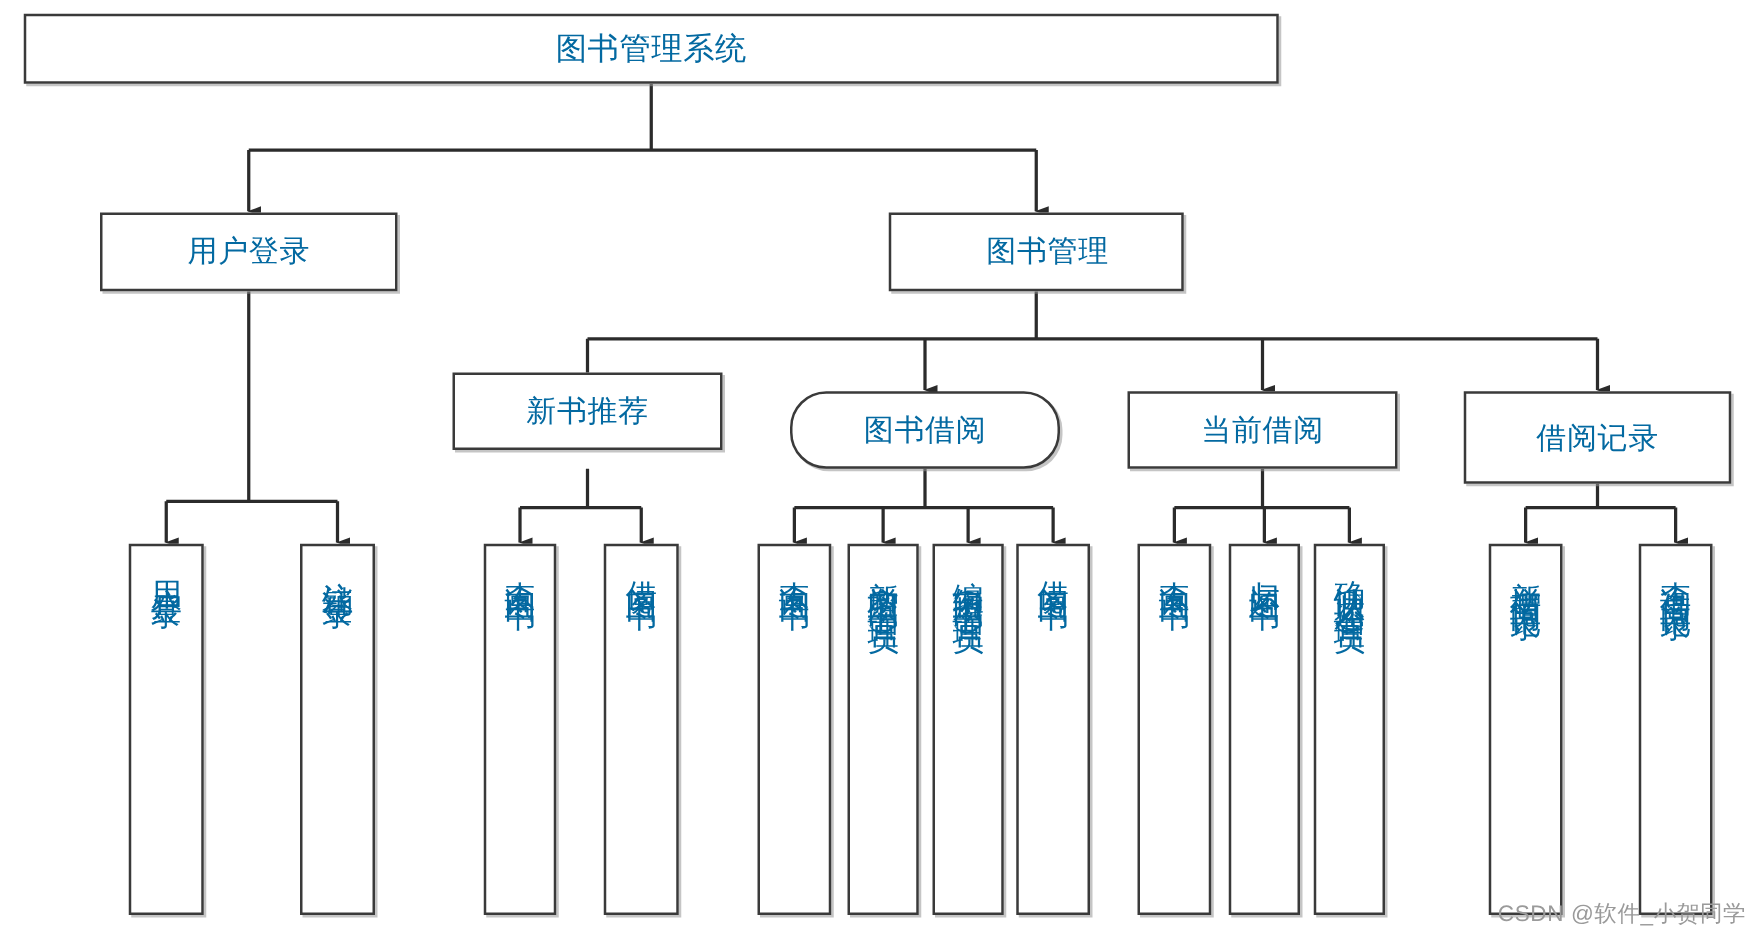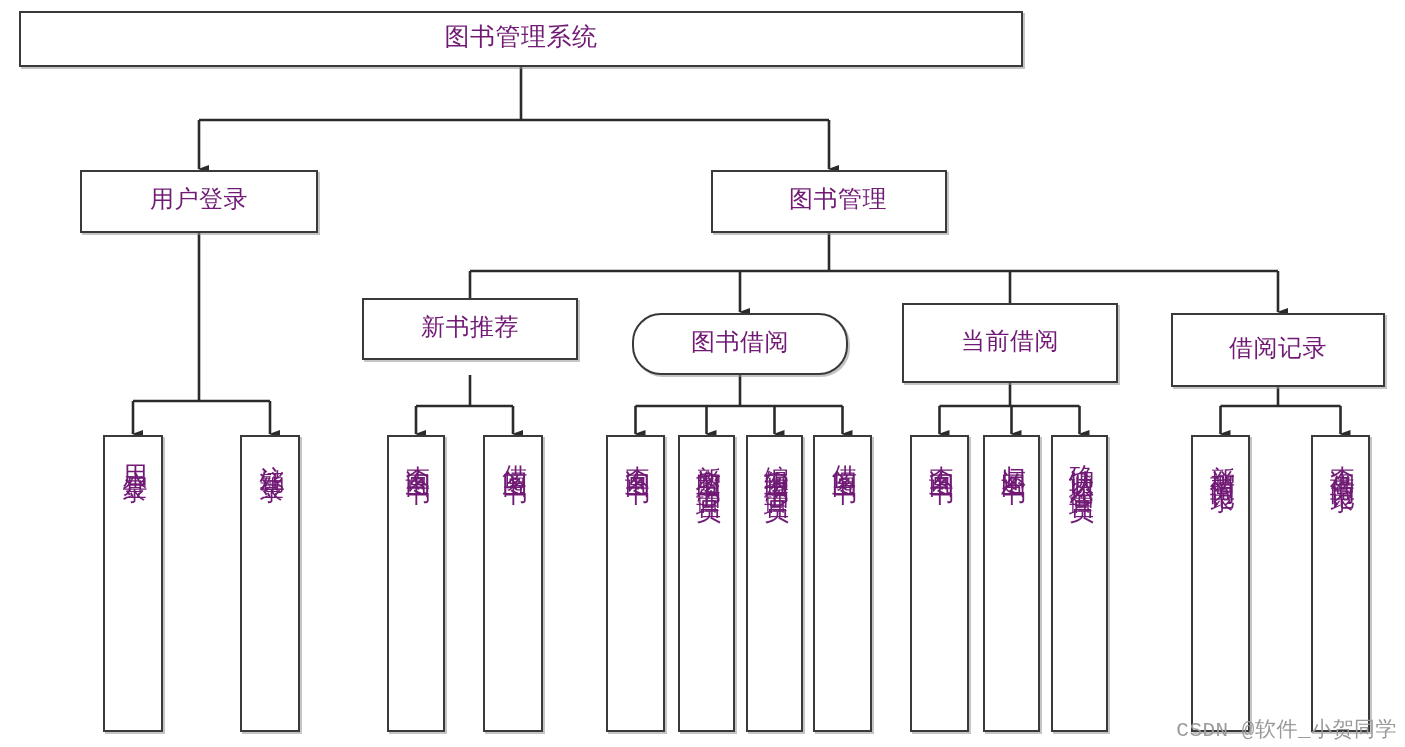--- a/index.html
+++ b/index.html
@@ -33,25 +33,24 @@
     box-sizing: border-box;
     background: #ffffff;
     border: 2.5px solid #3a3a3a;
     box-shadow: 2px 2px 0 0 rgba(150,150,150,0.55);
     display: flex;
     align-items: center;
     justify-content: center;
     overflow: hidden;
   }
   .node .label {
-    color: #701a75;
+    color: #0369a1;
     line-height: 1.18;
     white-space: nowrap;
     letter-spacing: 0.5px;
-    font-family: Liberation Mono, monospace;
   }
   .node.level-0 .label { font-size: 25px; }
   .node.level-1 .label { font-size: 24px; }
   .node.level-2 .label { font-size: 24px; }
   .node.leaf {
     align-items: flex-start;
     justify-content: center;
     padding-top: 8px;
   }
   .node.leaf .label {
@@ -59,25 +58,25 @@
     text-orientation: upright;
     font-size: 25px;
     letter-spacing: 5px;
     line-height: 1;
     white-space: pre;
   }
   #watermark {
     position: absolute;
     right: 8px;
     bottom: 4px;
-    font-size: 21px;
+    font-size: 18px;
     color: #9a9a9a;
     letter-spacing: 0.5px;
     white-space: nowrap;
-    font-family: Liberation Mono, monospace;
+    font-family: Liberation Sans, sans-serif;
   }
 </style>
 </head>
 <body>
 
 <div id="diagram-root">
   <svg class="edges" viewBox="0 0 1405 747" xmlns="http://www.w3.org/2000/svg">
     <defs>
       <marker id="arrowhead" markerWidth="9" markerHeight="11" refX="4.5" refY="10" orient="auto" markerUnits="userSpaceOnUse">
         <path d="M0.5,0 L8.5,0 L4.5,11 Z" fill="#2b2b2b"></path>
@@ -129,21 +128,21 @@
       </div>
       <div class="node level-1" style="left: 711px; top: 170px; width: 236px; height: 63px; padding-left: 18px;">
         <span class="label">图书管理</span>
       </div>
       <div class="node level-2" style="left: 362px; top: 298px; width: 216px; height: 62px;">
         <span class="label">新书推荐</span>
       </div>
       <div class="node level-2" style="left: 632px; top: 313px; width: 216px; height: 62px; border-radius: 29px;">
         <span class="label">图书借阅</span>
       </div>
-      <div class="node level-2" style="left: 902px; top: 303px; width: 216px; height: 80px; align-items: center;">
+      <div class="node level-2" style="left: 902px; top: 313px; width: 216px; height: 62px; align-items: center;">
         <span class="label">当前借阅</span>
       </div>
       <div class="node level-2" style="left: 1171px; top: 313px; width: 214px; height: 74px;">
         <span class="label">借阅记录</span>
       </div>
       <div class="node level-3 leaf" style="left: 103px; top: 435px; width: 60px; height: 297px;">
         <span class="label">用户登录</span>
       </div>
       <div class="node level-3 leaf" style="left: 240px; top: 435px; width: 60px; height: 297px;">
         <span class="label">注销登录</span>

